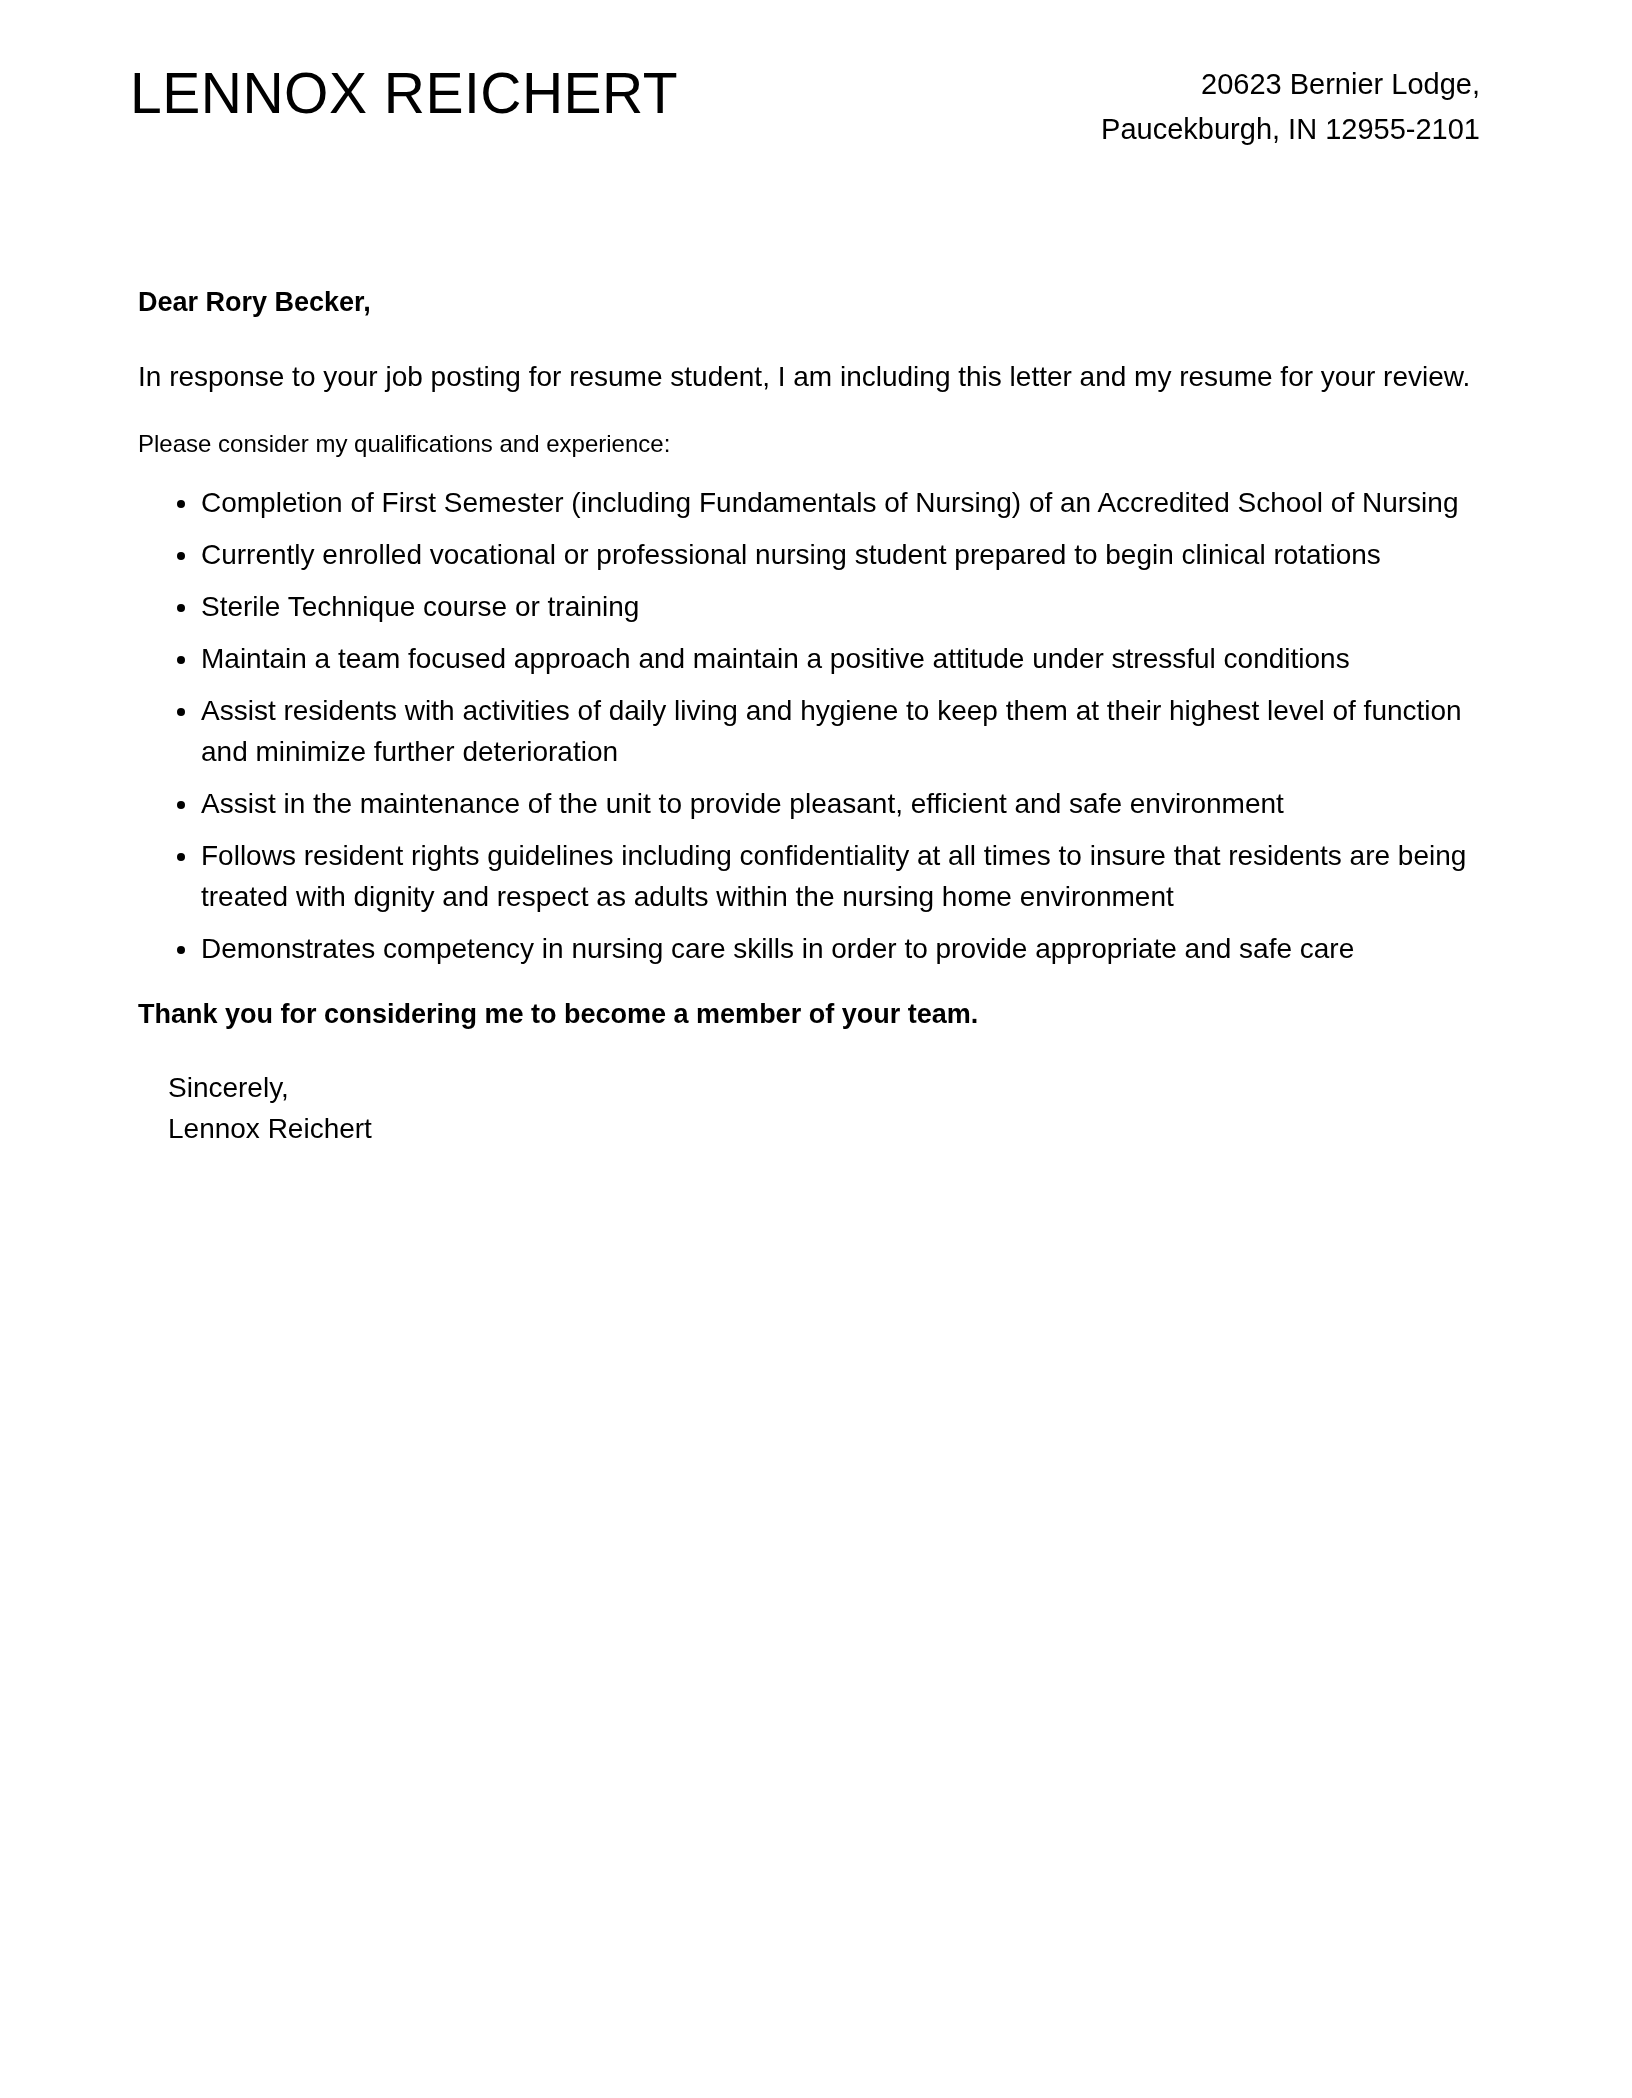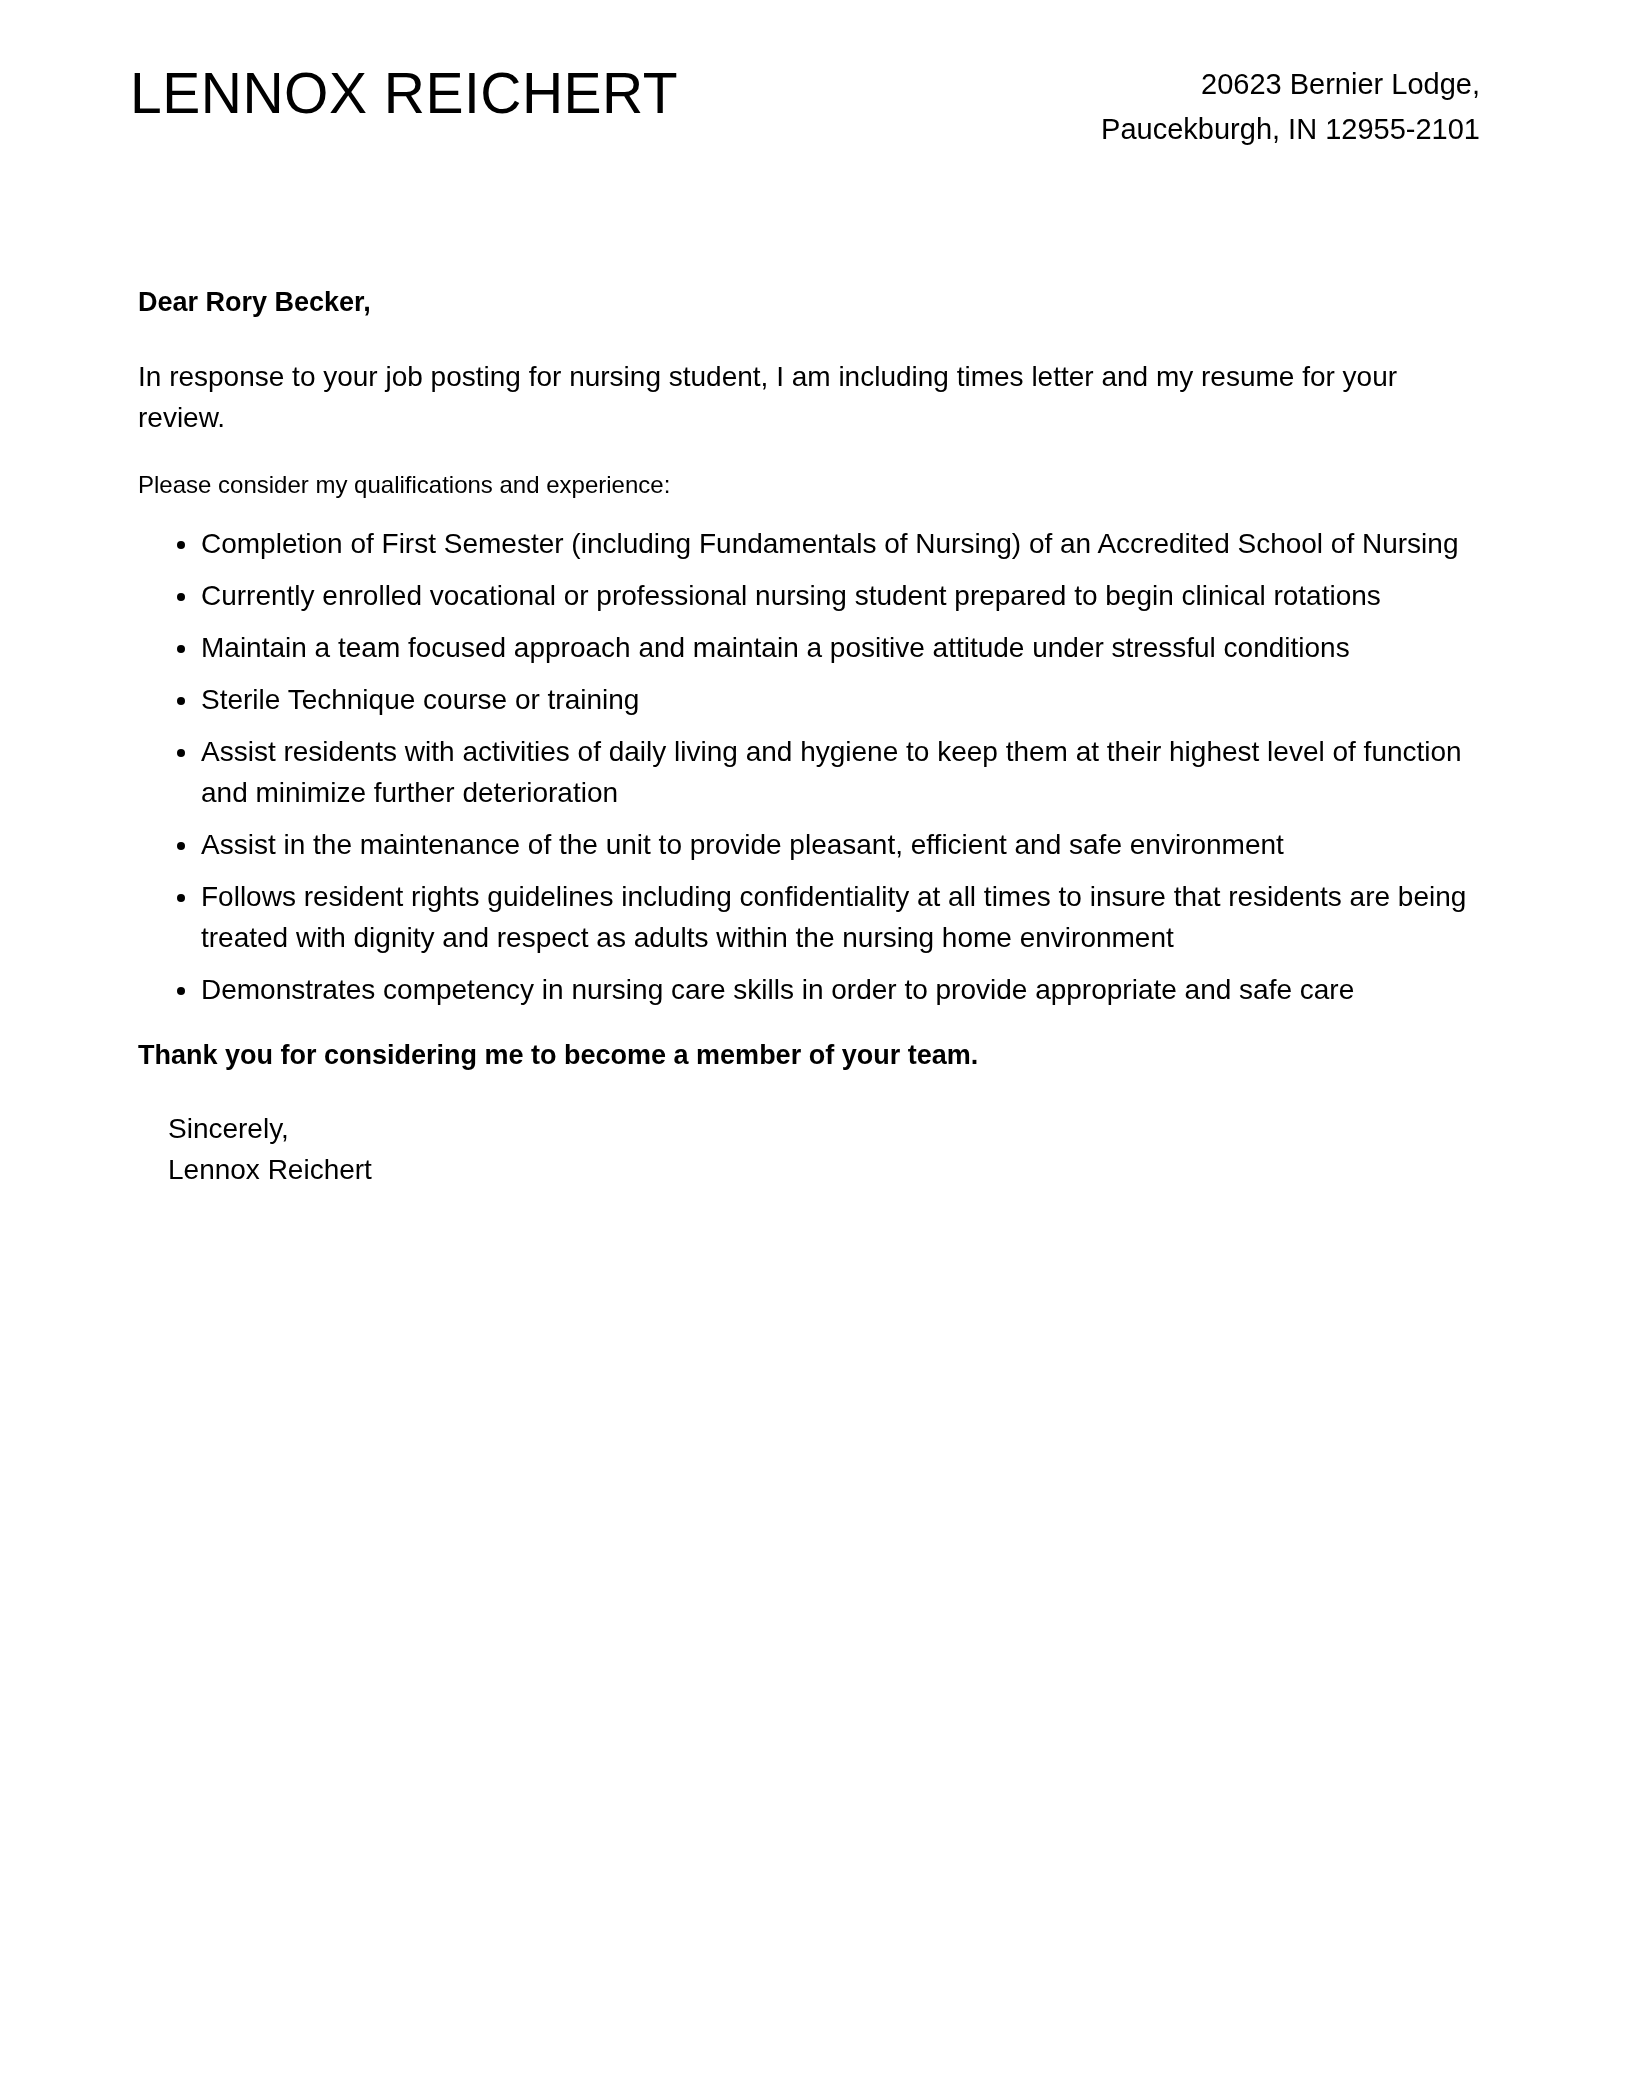--- a/index.html
+++ b/index.html
@@ -137,30 +137,30 @@
     <div class="sender-address">
       <span class="addr-line">20623 Bernier Lodge,</span>
       <span class="addr-line">Paucekburgh, IN 12955-2101</span>
     </div>
   </div>
 
   <div class="letter-body">
 
     <p class="salutation">Dear Rory Becker,</p>
 
-    <p class="para">In response to your job posting for nursing student, I am including times letter and my resume for your review.</p>
+    <p class="para">In response to your job posting for resume student, I am including this letter and my resume for your review.</p>
 
 
     <p class="qual-intro">Please consider my qualifications and experience:</p>
 
     <ul class="bullets">
       <li>Completion of First Semester (including Fundamentals of Nursing) of an Accredited School of Nursing</li>
       <li>Currently enrolled vocational or professional nursing student prepared to begin clinical rotations</li>
+      <li>Sterile Technique course or training</li>
       <li>Maintain a team focused approach and maintain a positive attitude under stressful conditions</li>
-      <li>Sterile Technique course or training</li>
       <li>Assist residents with activities of daily living and hygiene to keep them at their highest level of function and minimize further deterioration</li>
       <li>Assist in the maintenance of the unit to provide pleasant, efficient and safe environment</li>
       <li>Follows resident rights guidelines including confidentiality at all times to insure that residents are being treated with dignity and respect as adults within the nursing home environment</li>
       <li>Demonstrates competency in nursing care skills in order to provide appropriate and safe care</li>
     </ul>
 
     <p class="closing-bold">Thank you for considering me to become a member of your team.</p>
 
     <div class="signoff">
       <span class="sign-line">Sincerely,</span>

